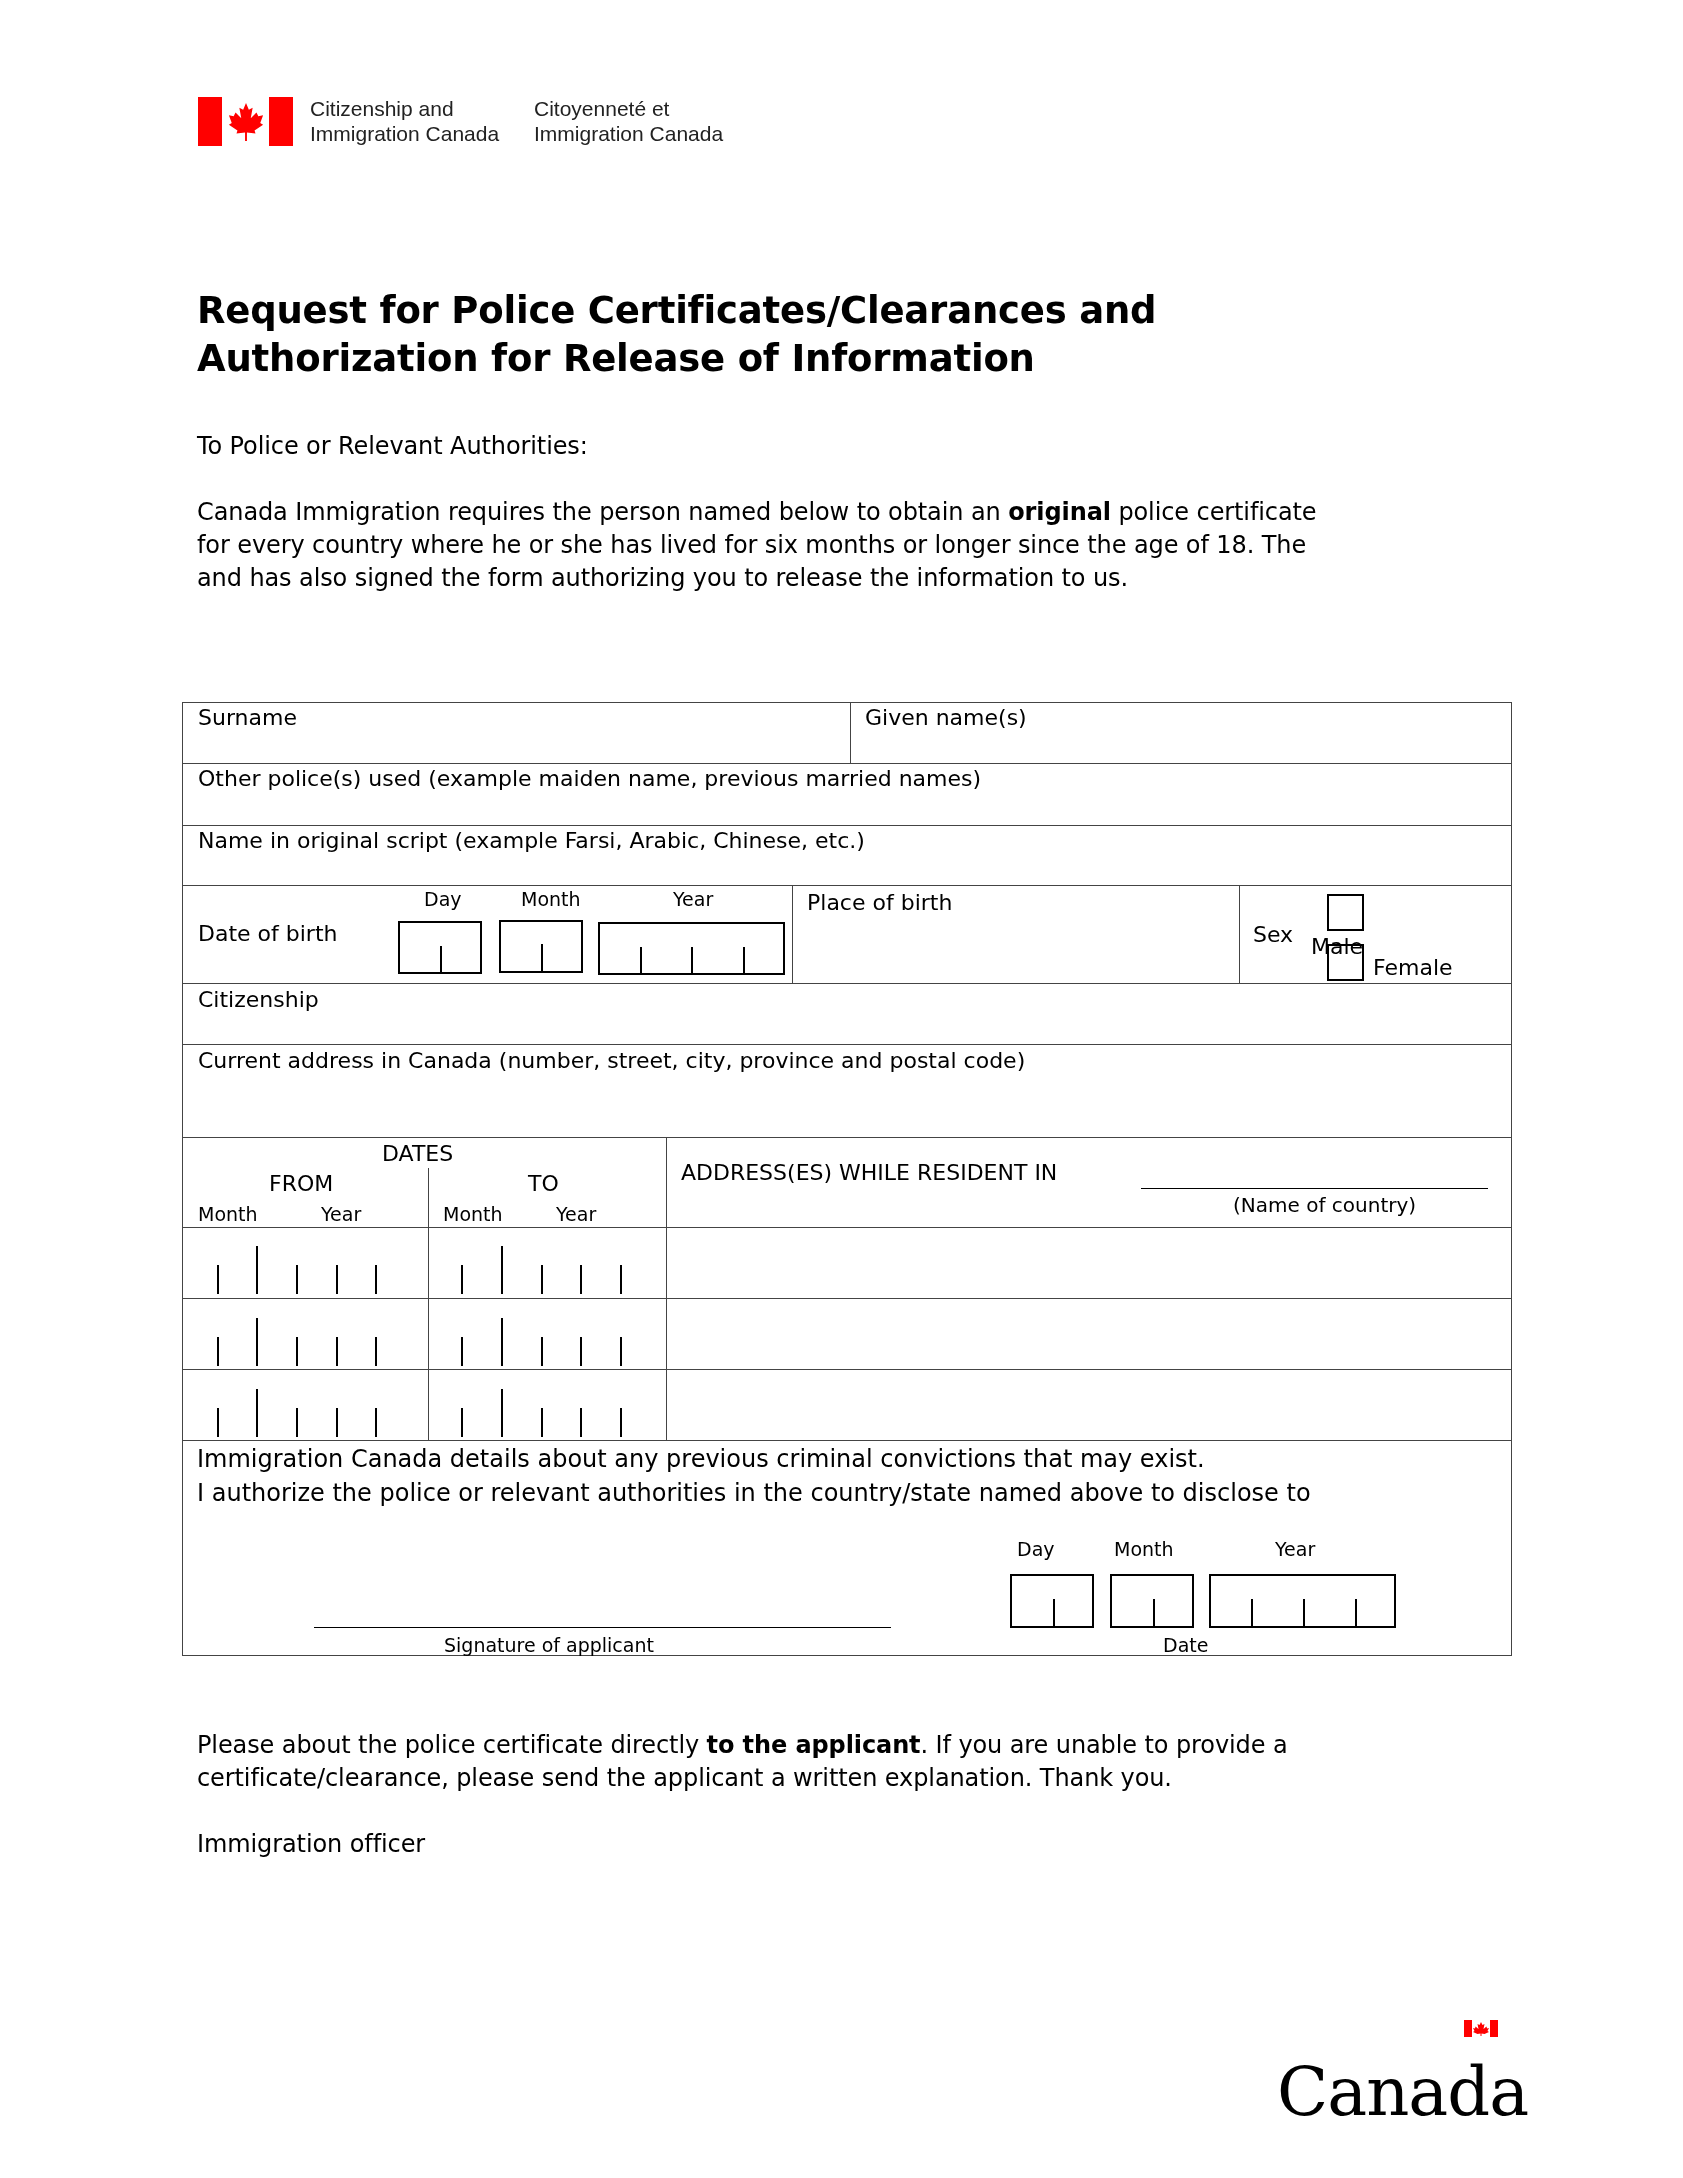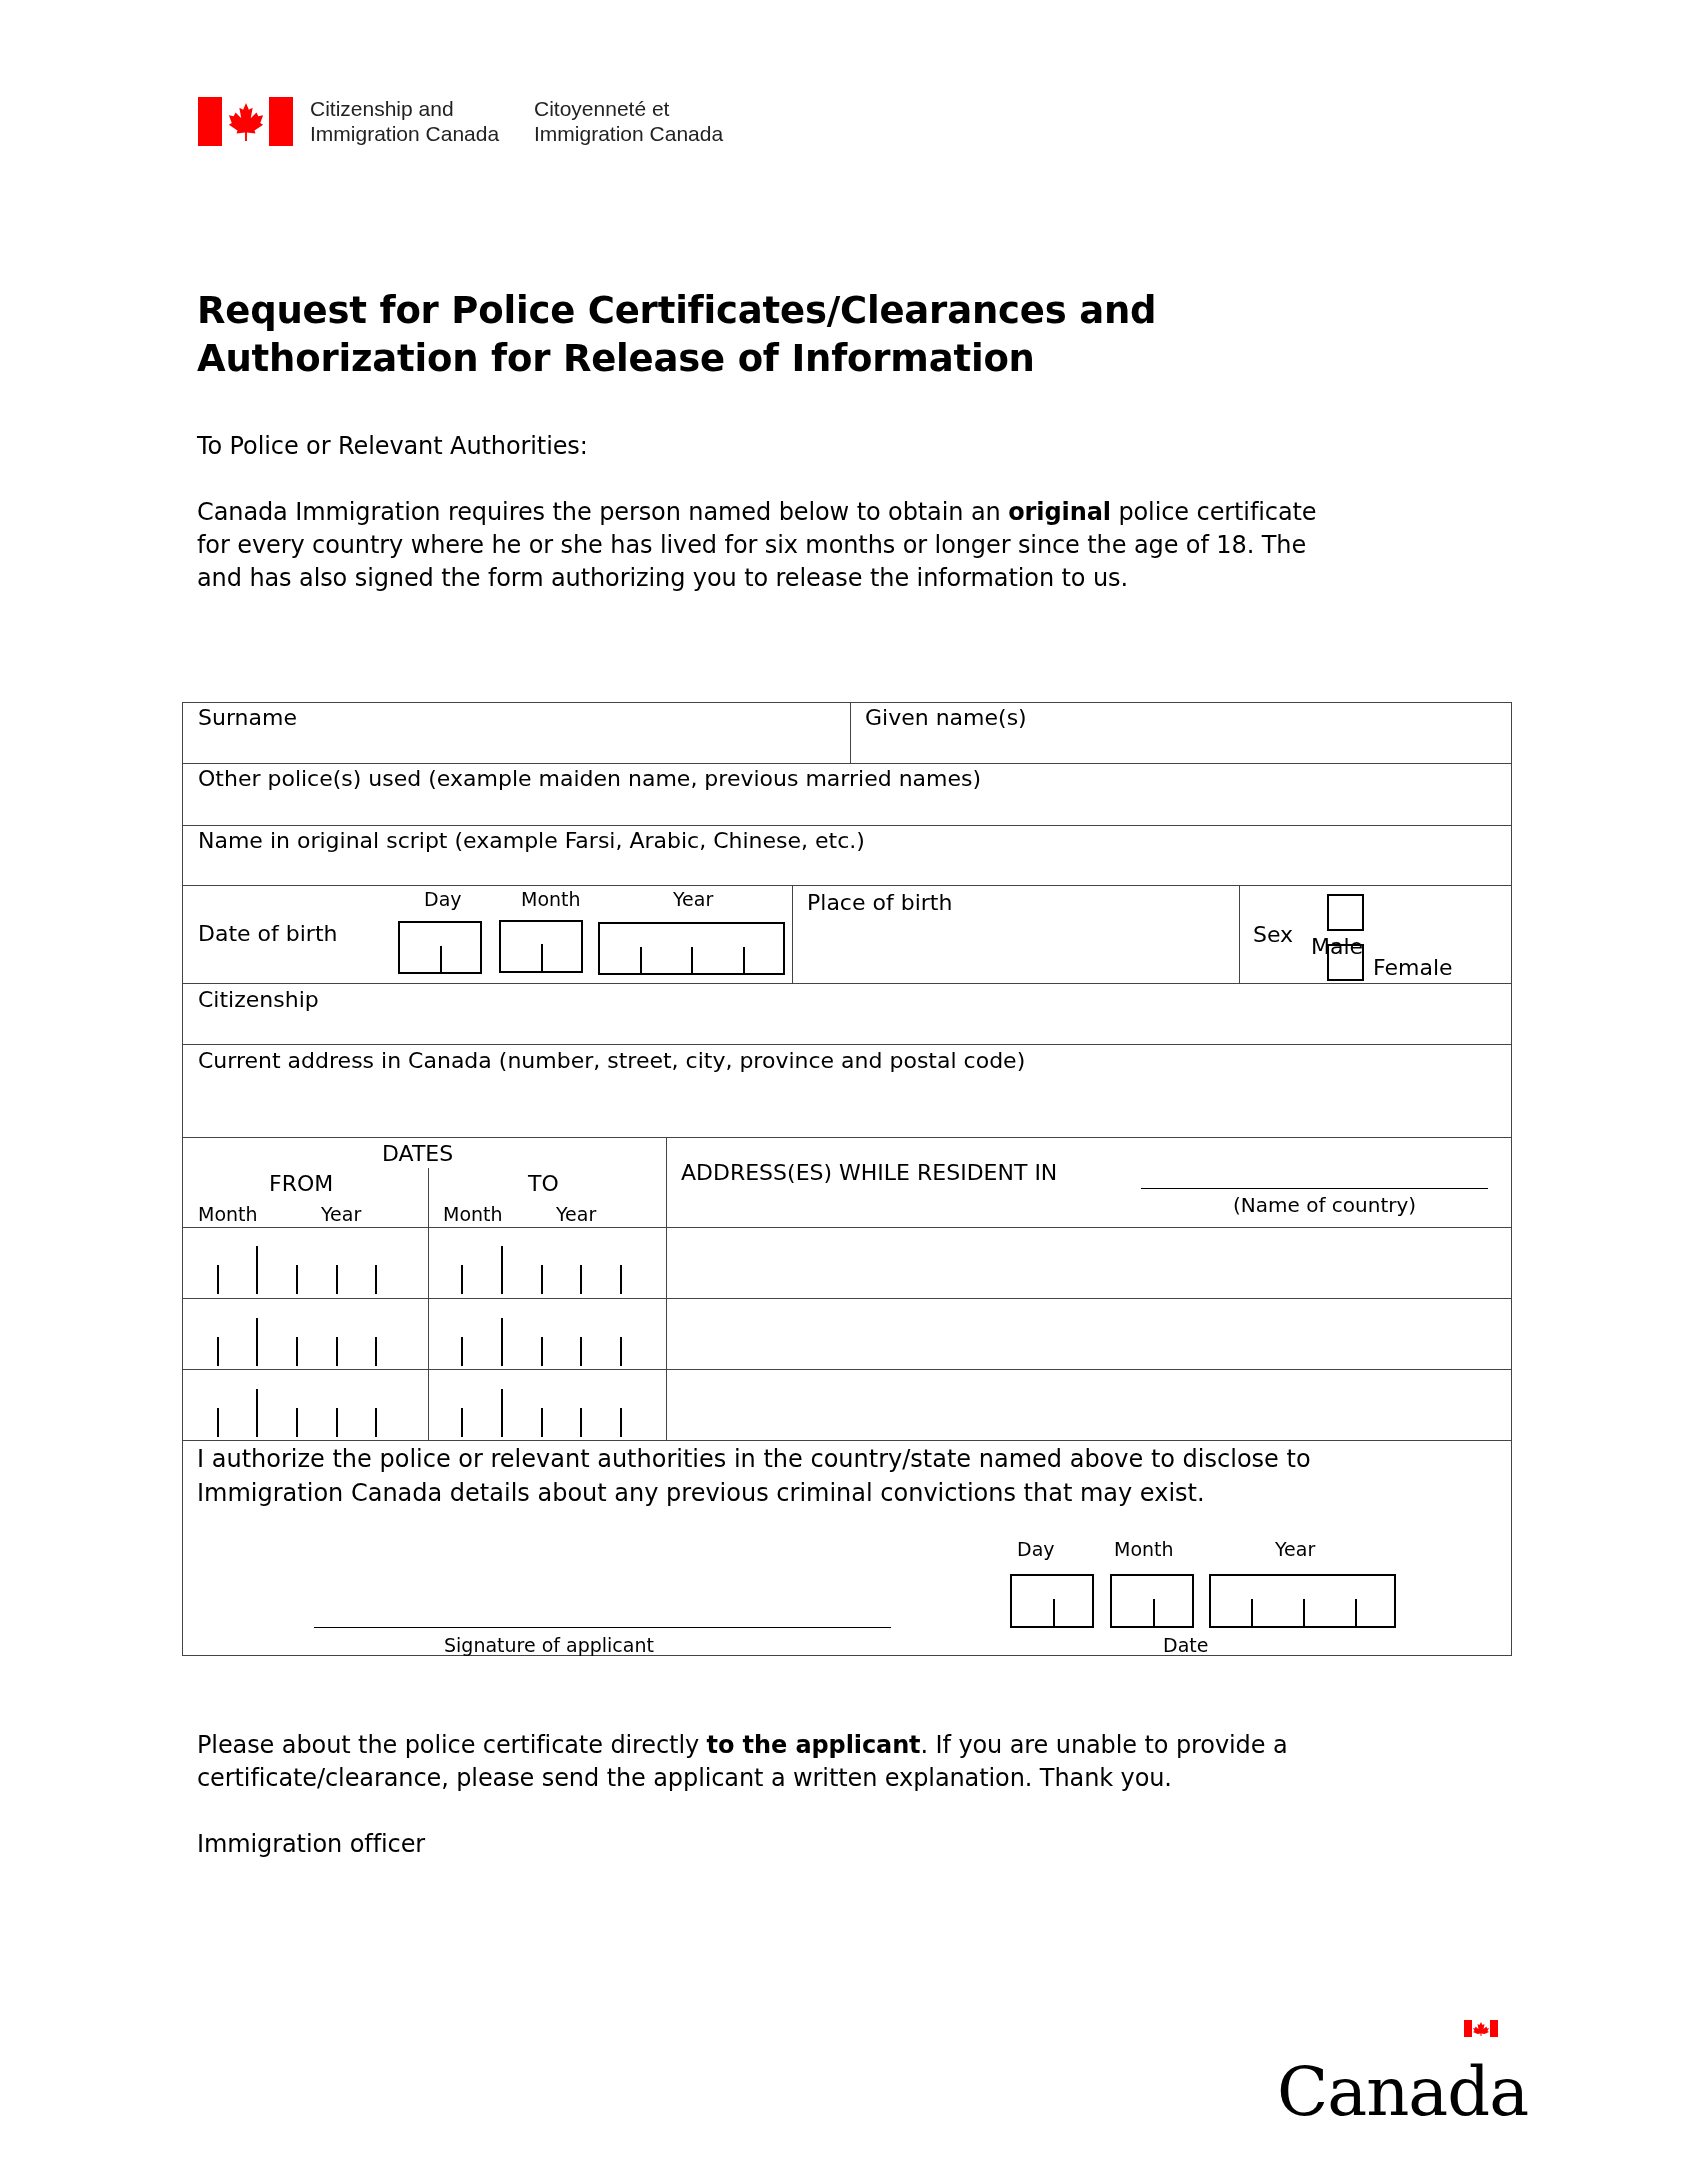--- a/index.html
+++ b/index.html
@@ -166,22 +166,22 @@
     <div class="row-tick" style="left: 461px; top: 1408px; height: 29px;"></div>
     <div class="row-tick" style="left: 501px; top: 1389px; height: 48px;"></div>
     <div class="row-tick" style="left: 541px; top: 1408px; height: 29px;"></div>
     <div class="row-tick" style="left: 580px; top: 1408px; height: 29px;"></div>
     <div class="row-tick" style="left: 620px; top: 1408px; height: 29px;"></div>
     <input class="fill" style="left: 434px; top: 1375px; width: 228px; height: 30px;">
     <input class="fill" style="left: 678px; top: 1387px; width: 822px; height: 36px;">
   </div>
 
 <div class="abs" style="left:197px;top:1442px;font-size:24px;line-height:34px;white-space:nowrap;">
+  <div>Immigration Canada details about any previous criminal convictions that may exist.</div>
   <div>I authorize the police or relevant authorities in the country/state named above to disclose to</div>
-  <div>Immigration Canada details about any previous criminal convictions that may exist.</div>
 </div>
 
 <div class="sm" style="left:1017px;top:1538px;">Day</div>
 <div class="sm" style="left:1114px;top:1538px;">Month</div>
 <div class="sm" style="left:1275px;top:1538px;">Year</div>
 
 <div class="box" style="left:1010px;top:1574px;width:84px;height:54px;">
   <div class="tick" style="left:41px;height:27px;"></div>
 </div>
 <div class="box" style="left:1110px;top:1574px;width:84px;height:54px;">

